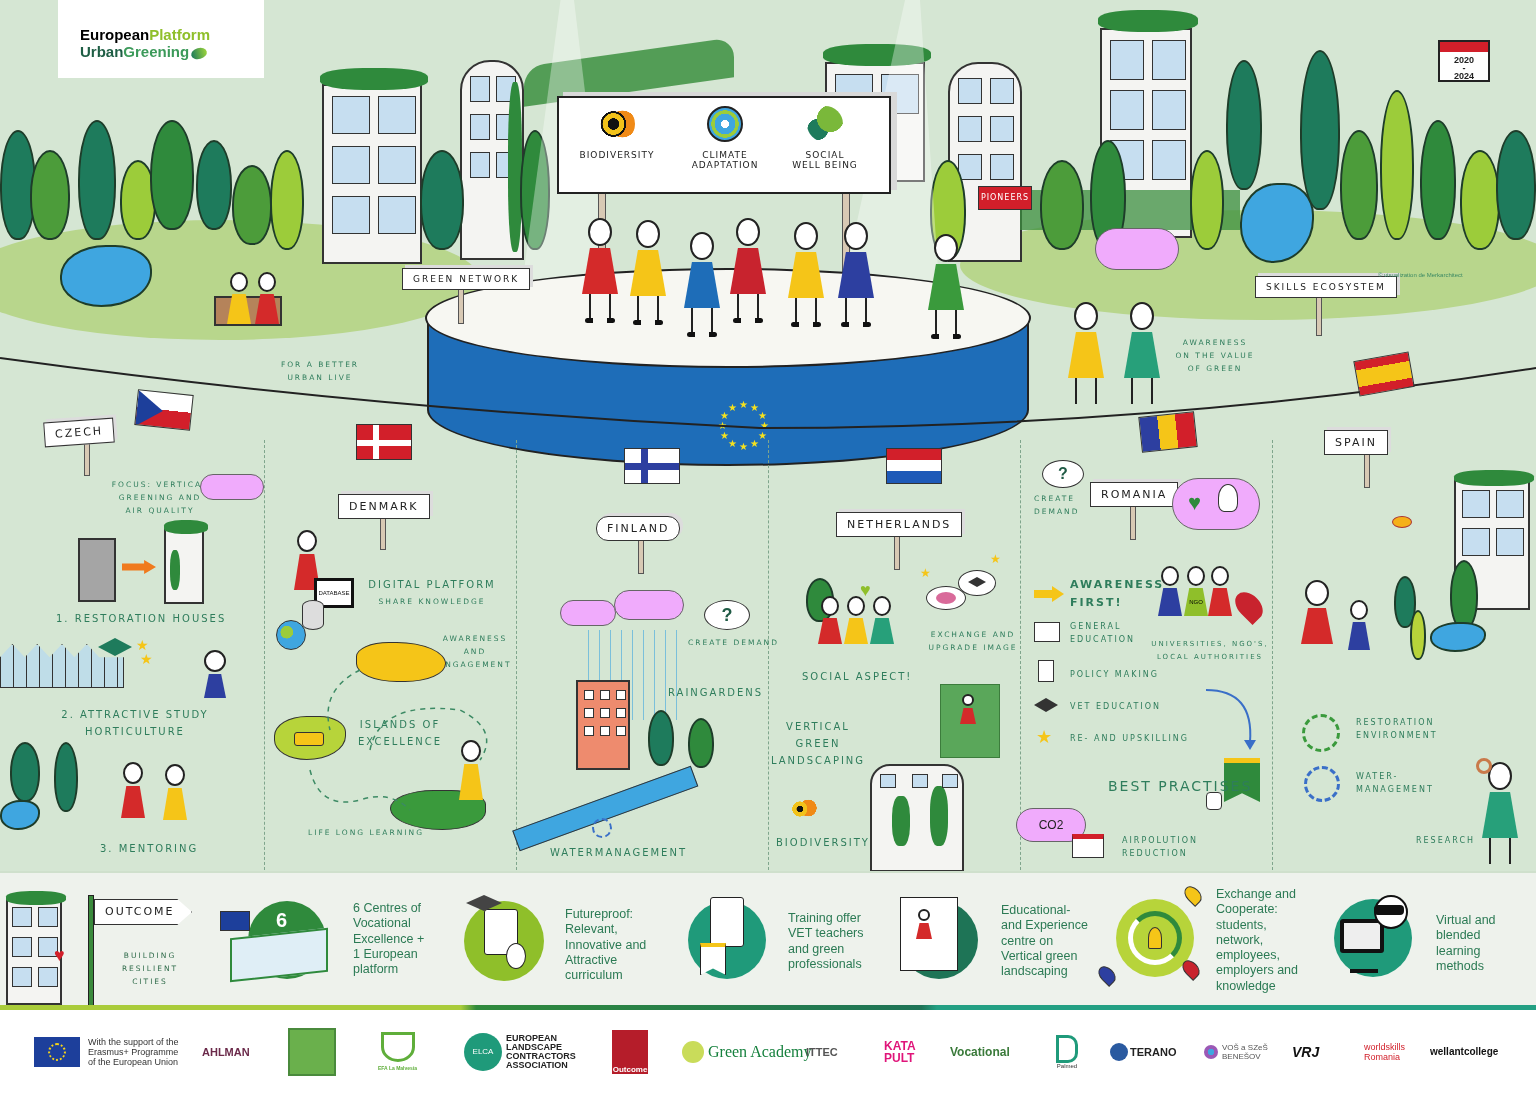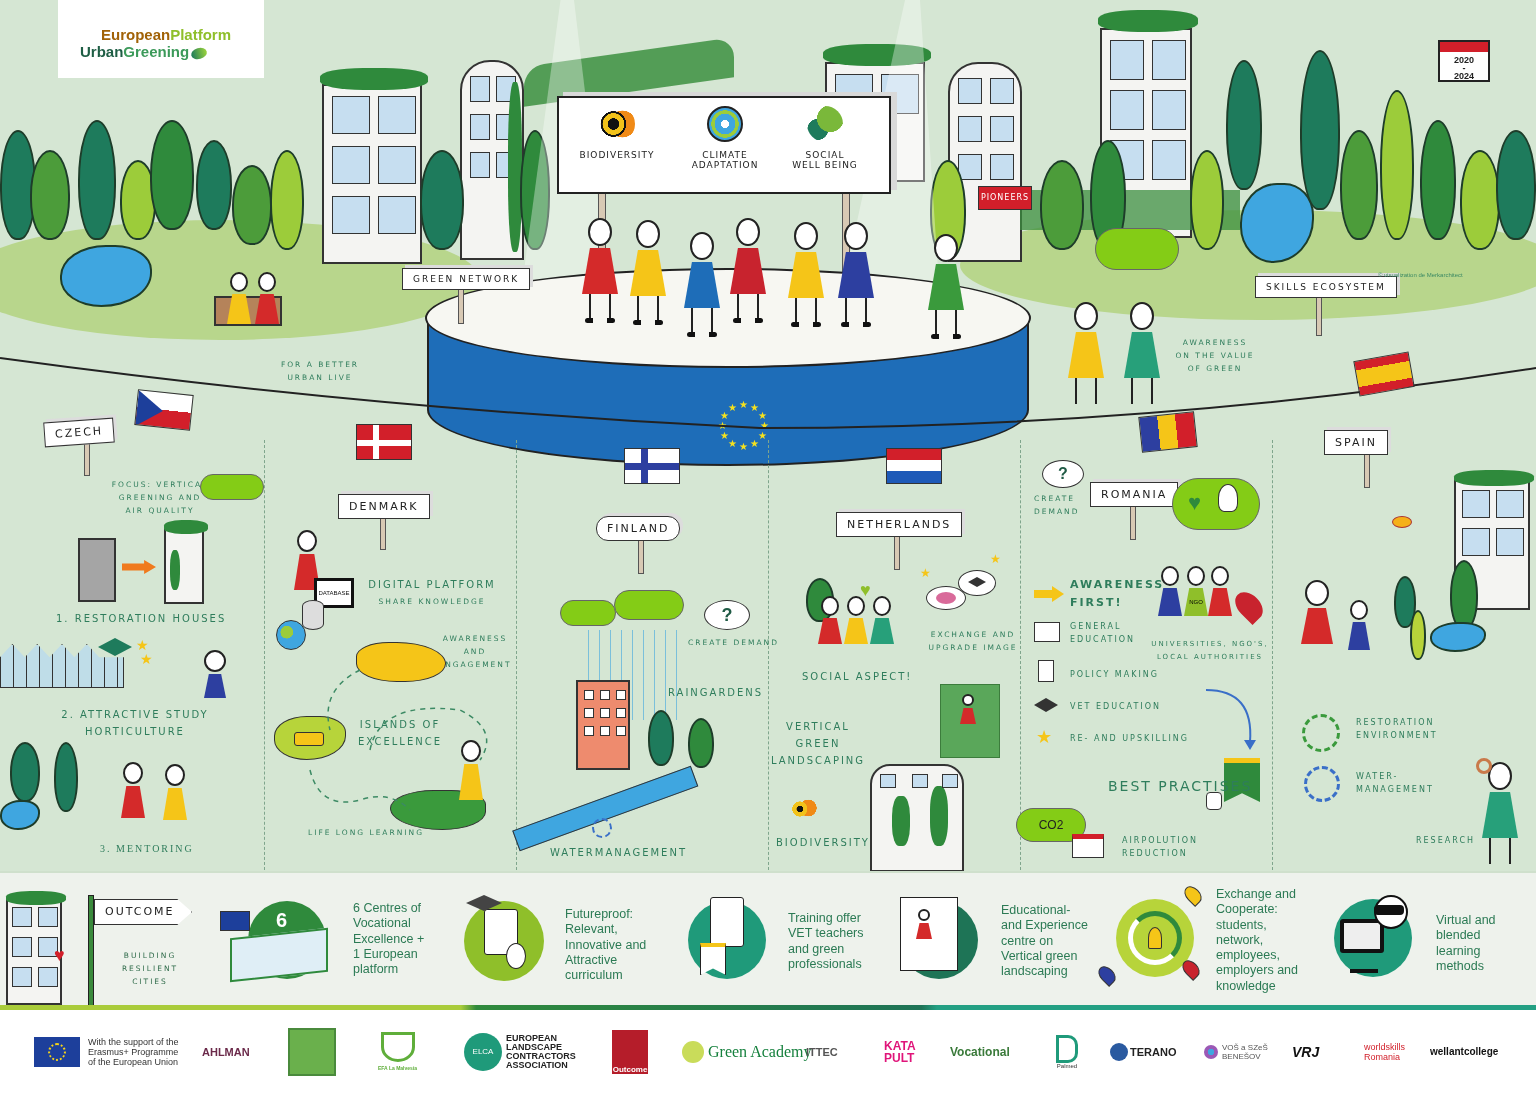--- a/index.html
+++ b/index.html
@@ -3,21 +3,21 @@
 <meta charset="utf-8">
 <style>
   * { box-sizing: border-box; margin: 0; padding: 0; }
   html, body { width: 1536px; height: 1093px; overflow: hidden; }
   body { background: #d5e6d3; font-family: "Liberation Sans", sans-serif; position: relative; }
   .abs { position: absolute; }
 
   
   .logo { left: 58px; top: 0; width: 206px; height: 78px; background: #fff; padding: 26px 0 0 22px; }
   .logo .l1 { font-size: 15px; font-weight: bold; line-height: 17px; }
-  .logo .l1 .a { color: #a16207; margin-left: 21px; } .logo .l1 .b { color: #8fbf2a; }
+  .logo .l1 .a { color: #000000; } .logo .l1 .b { color: #8fbf2a; }
   .logo .l2 { font-size: 15px; font-weight: bold; line-height: 17px; }
   .logo .l2 .a { color: #1f5e45; } .logo .l2 .b { color: #3c9a5a; }
   .leaf { display: inline-block; width: 16px; height: 11px; border-radius: 50% 50% 50% 50%; background: linear-gradient(90deg,#1e7b5c,#9bd43c); vertical-align: middle; margin-left: 2px; transform: rotate(-15deg); }
 
   
   .calendar { left: 1438px; top: 40px; width: 52px; height: 42px; border: 2px solid #222; background: #fff; text-align: center; }
   .calendar .top { height: 10px; background: #d21f2a; }
   .calendar .yr { font-size: 9px; font-weight: bold; line-height: 10px; color: #222; }
 
   
@@ -57,21 +57,21 @@
   .flag { position: absolute; width: 56px; height: 36px; border: 1.5px solid #333; overflow: hidden; }
 
   
   .divider { position: absolute; top: 440px; width: 0; height: 430px; border-left: 1.5px dashed #7fa58c; }
 
   .label { position: absolute; font-size: 10px; letter-spacing: 2px; color: #2f7d5c; text-transform: uppercase; font-family: "DejaVu Sans", sans-serif; line-height: 17px; }
   .label.sm { font-size: 7.5px; line-height: 13px; }
   .label.lg { font-size: 12px; letter-spacing: 2px; font-weight: bold; line-height: 18px; }
   .label.center { text-align: center; }
 
-  .cloud { position: absolute; background: #84cc16; border: 1.5px solid #666; border-radius: 40px; }
+  .cloud { position: absolute; background: #f0abfc; border: 1.5px solid #666; border-radius: 40px; }
   .bubble { position: absolute; background: #fff; border: 1.5px solid #333; border-radius: 50%; text-align: center; font-weight: bold; color: #1e5a44; }
   .icon-round { position: absolute; border-radius: 50%; }
 
   
   .outcome-band { left: 0; top: 871px; width: 1536px; height: 134px; background: #eef2ec; border-top: 2px solid #cfe0cc; }
   .oc-circle { position: absolute; border-radius: 50%; }
   .oc-text { position: absolute; font-size: 12.5px; line-height: 15.3px; color: #2b7a54; }
   .stripe { left: 0; top: 1005px; width: 1536px; height: 5px; background: linear-gradient(90deg,#a9cc3a 0%,#a9cc3a 30%,#2f8a3c 31%,#1e7456 60%,#23a083 61%,#23a083 100%); }
   .sponsors { left: 0; top: 1010px; width: 1536px; height: 83px; background: #fff; }
   .sp { position: absolute; top: 0; height: 83px; display: flex; align-items: center; }
@@ -343,21 +343,21 @@
 <div class="tree" style="left:54px;top:742px;width:24px;height:70px;background:#1e7b5c;"></div>
 <div class="pond" style="left:0;top:800px;width:40px;height:30px;"></div>
 <div class="person" style="left:118px;top:762px;width:30px;height:70px;">
     <div class="head" style="width:20px;height:22px;"></div>
     <div class="body" style="top:24px;width:24px;height:32px;background:#d42a2a;"></div>
   </div>
 <div class="person" style="left:160px;top:764px;width:30px;height:70px;">
     <div class="head" style="width:20px;height:22px;"></div>
     <div class="body" style="top:24px;width:24px;height:32px;background:#f5c518;"></div>
   </div>
-<div class="label" style="left:100px;top:840px;font-size:10px;font-family:Liberation Serif, serif;">3. Mentoring</div>
+<div class="label" style="left:100px;top:840px;font-size:10px;">3. Mentoring</div>
 
 <div class="sign-post" style="left:380px;top:516px;height:34px;"></div>
 <div class="sign" style="left:338px;top:494px;">Denmark</div>
 <div class="person" style="left:292px;top:530px;width:30px;height:64px;">
     <div class="head" style="width:20px;height:22px;"></div>
     <div class="body" style="top:24px;width:26px;height:36px;background:#d42a2a;"></div>
   </div>
 <div class="abs" style="left:314px;top:578px;width:40px;height:30px;background:#fff;border:3px solid #111;font-size:6px;text-align:center;line-height:24px;color:#111;text-transform:uppercase;">Database</div>
 <div class="abs" style="left:302px;top:600px;width:22px;height:30px;background:#ddd;border:1.5px solid #333;border-radius:50%/20%;"></div>
 <div class="icon-round" style="left:276px;top:620px;width:30px;height:30px;background:radial-gradient(circle at 35% 40%,#9ccc3a 0 25%,#3fa6e0 26%);border:1.5px solid #333;"></div>

